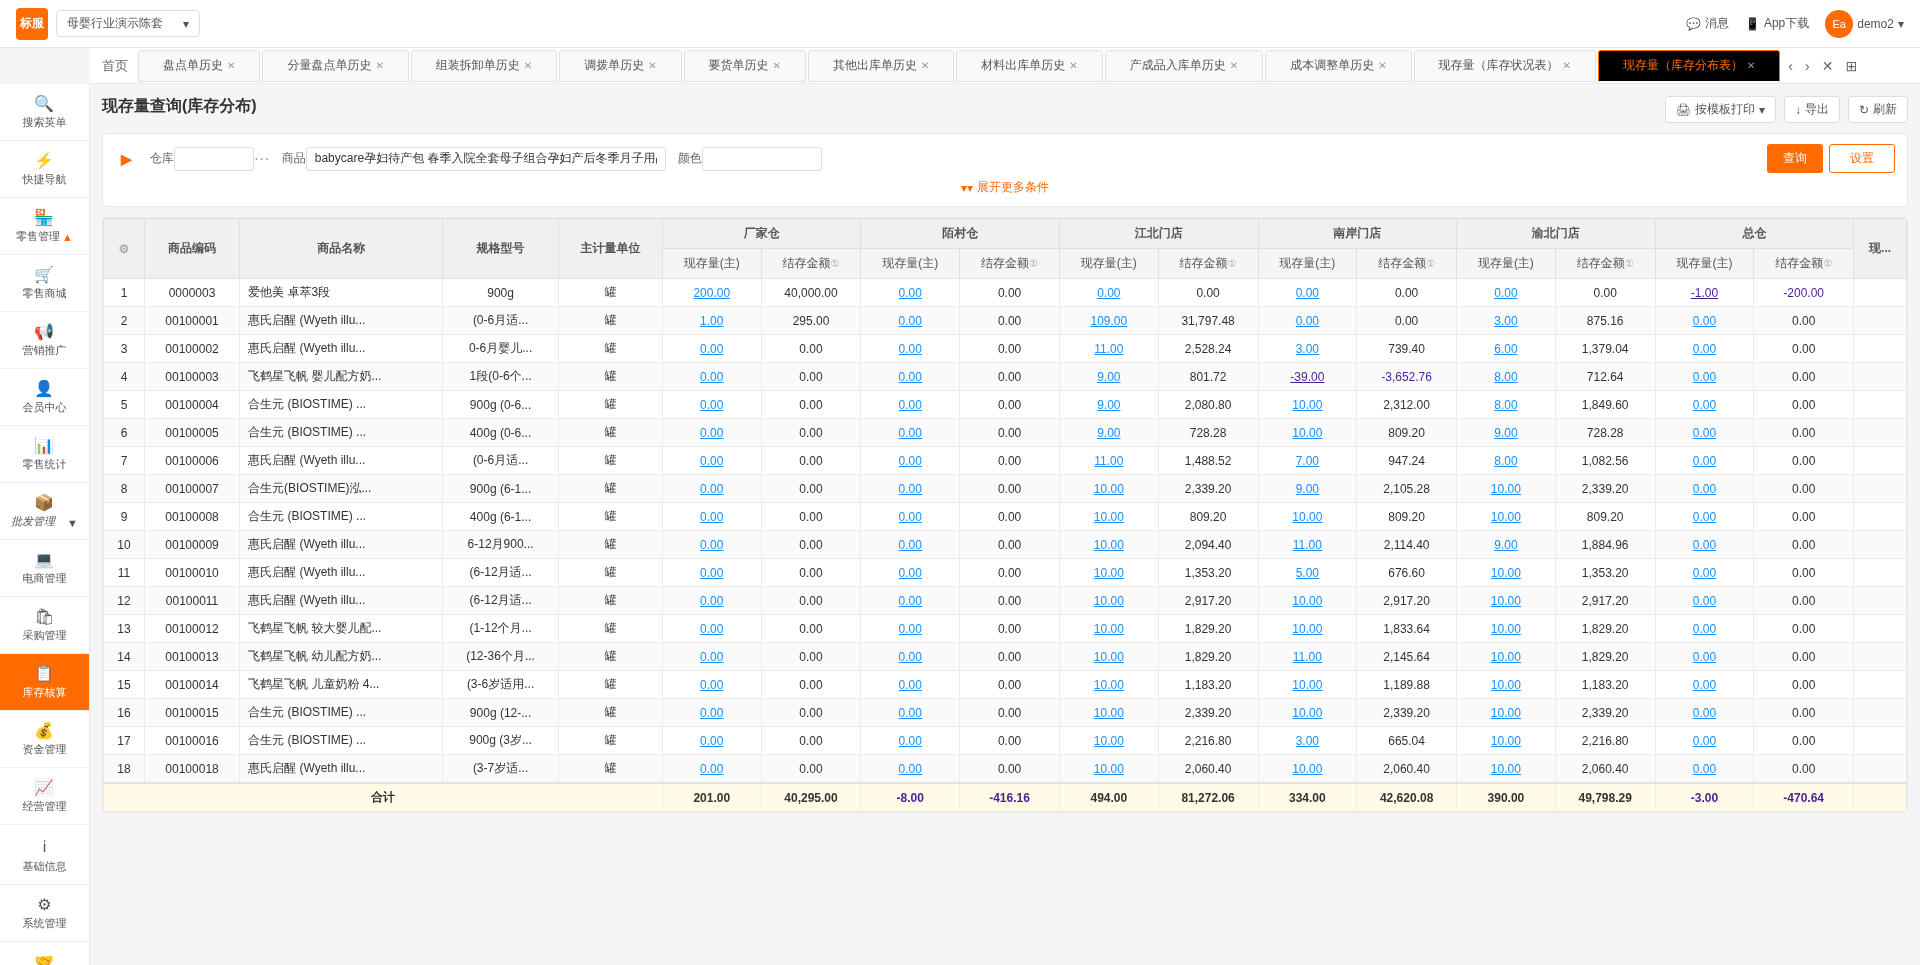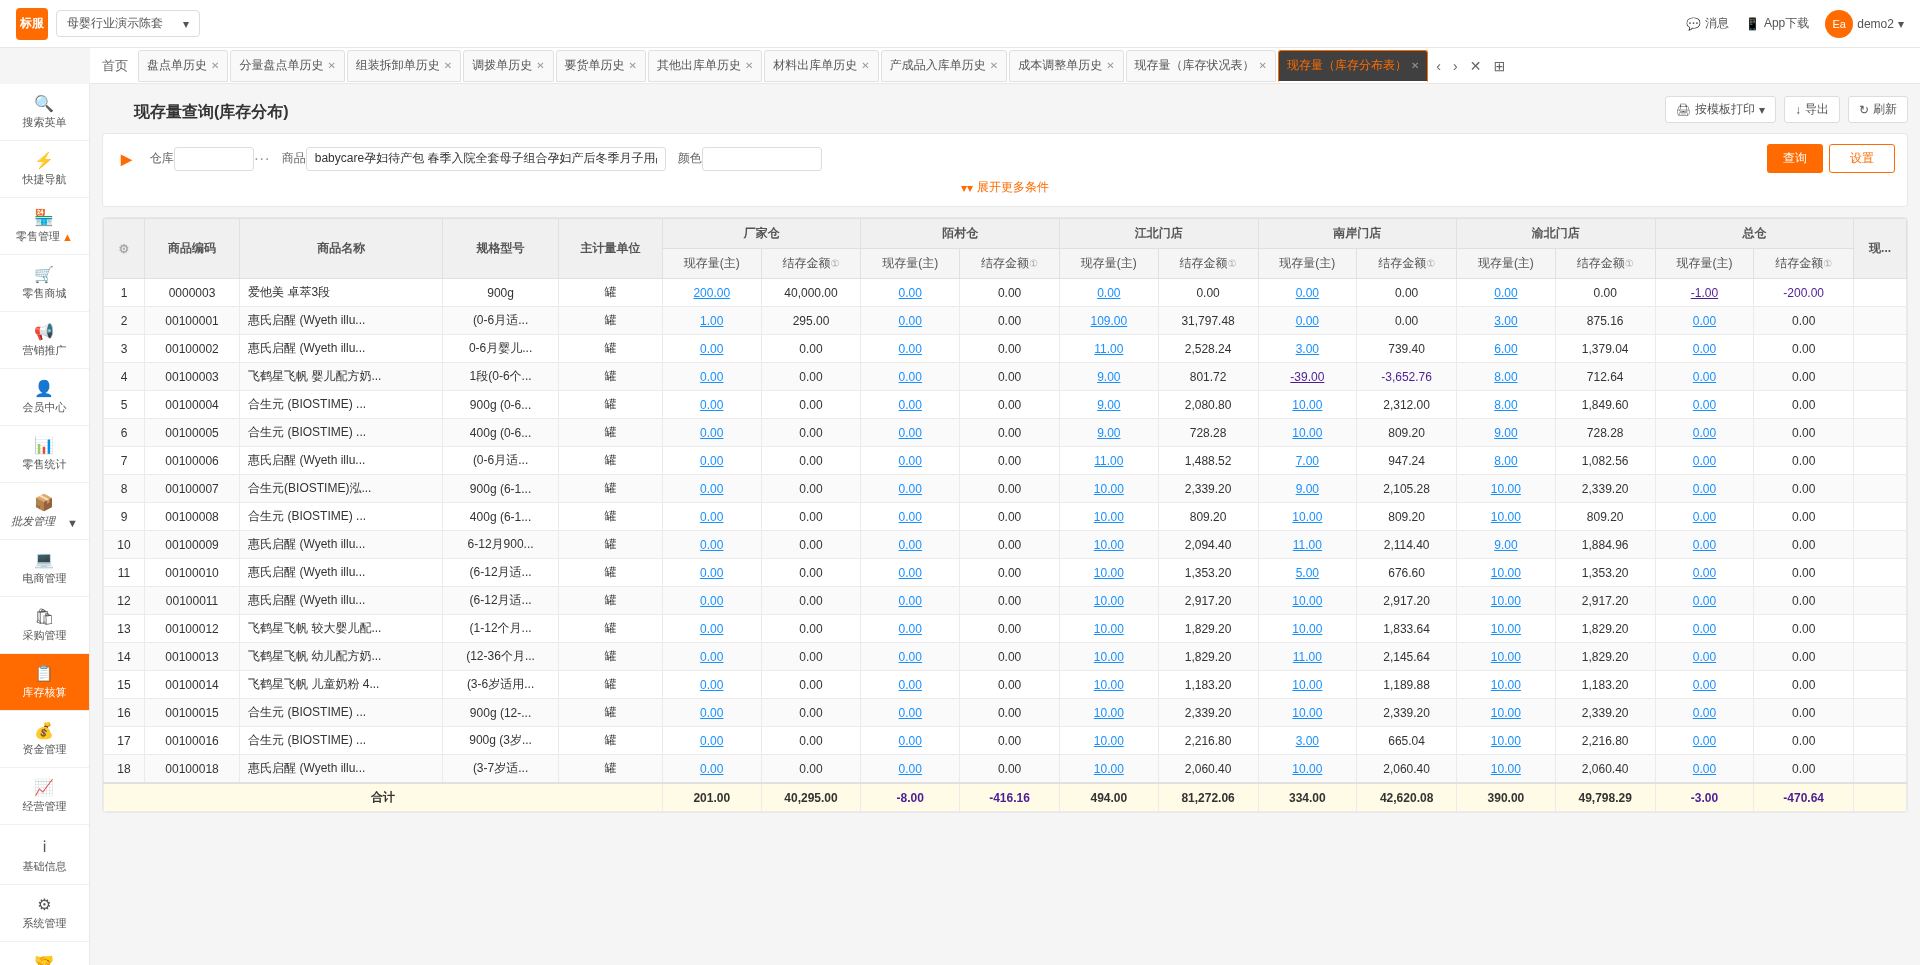--- a/index.html
+++ b/index.html
@@ -30,35 +30,35 @@
       background: #fff;
       display: flex;
       align-items: center;
       padding: 0 4px;
       border-bottom: 1px solid #e8e8e8;
       position: fixed; top: 48px; left: 90px; right: 0; z-index: 99;
       overflow: hidden;
     }
     .tab-item {
       height: 32px;
-      padding: 0 8px;
+      padding: 0 24px;
       display: flex;
       align-items: center;
       gap: 4px;
       white-space: nowrap;
       cursor: pointer;
       font-size: 12px;
       color: #555;
       border: 1px solid #e0e0e0;
       border-radius: 3px 3px 0 0;
       margin-right: 2px;
       background: #f9f9f9;
     }
     .tab-item.active {
-      background: #404040;
+      background: #000000;
       color: #ff6b00;
       border-color: #ff6b00;
       border-bottom: 1px solid #fff;
     }
     .tab-home { color: #666; background: #fff; border: none; font-size: 13px; padding: 0 8px; }
     .tab-close { color: #999; font-size: 10px; cursor: pointer; }
     .tab-nav-btn { padding: 2px 6px; cursor: pointer; color: #666; font-size: 14px; }
 
     
     .sidebar {
@@ -83,24 +83,23 @@
     .main-content {
       position: fixed; top: 84px; left: 90px; right: 0; bottom: 0;
       overflow-y: auto;
       background: #f5f5f5;
       padding: 12px;
     }
 
     
     .page-header {
       display: flex;
-      align-items: flex-end;
+      align-items: flex-start;
       justify-content: space-between;
       margin-bottom: 10px;
-      margin-left: 32px;
     }
     .page-title { font-size: 16px; font-weight: bold; color: #333; }
     .header-actions { display: flex; align-items: center; gap: 8px; }
     .header-btn {
       display: flex; align-items: center; gap: 4px;
       padding: 4px 10px; border: 1px solid #ddd; border-radius: 3px;
       cursor: pointer; font-size: 12px; color: #555; background: #fff;
     }
 
     

